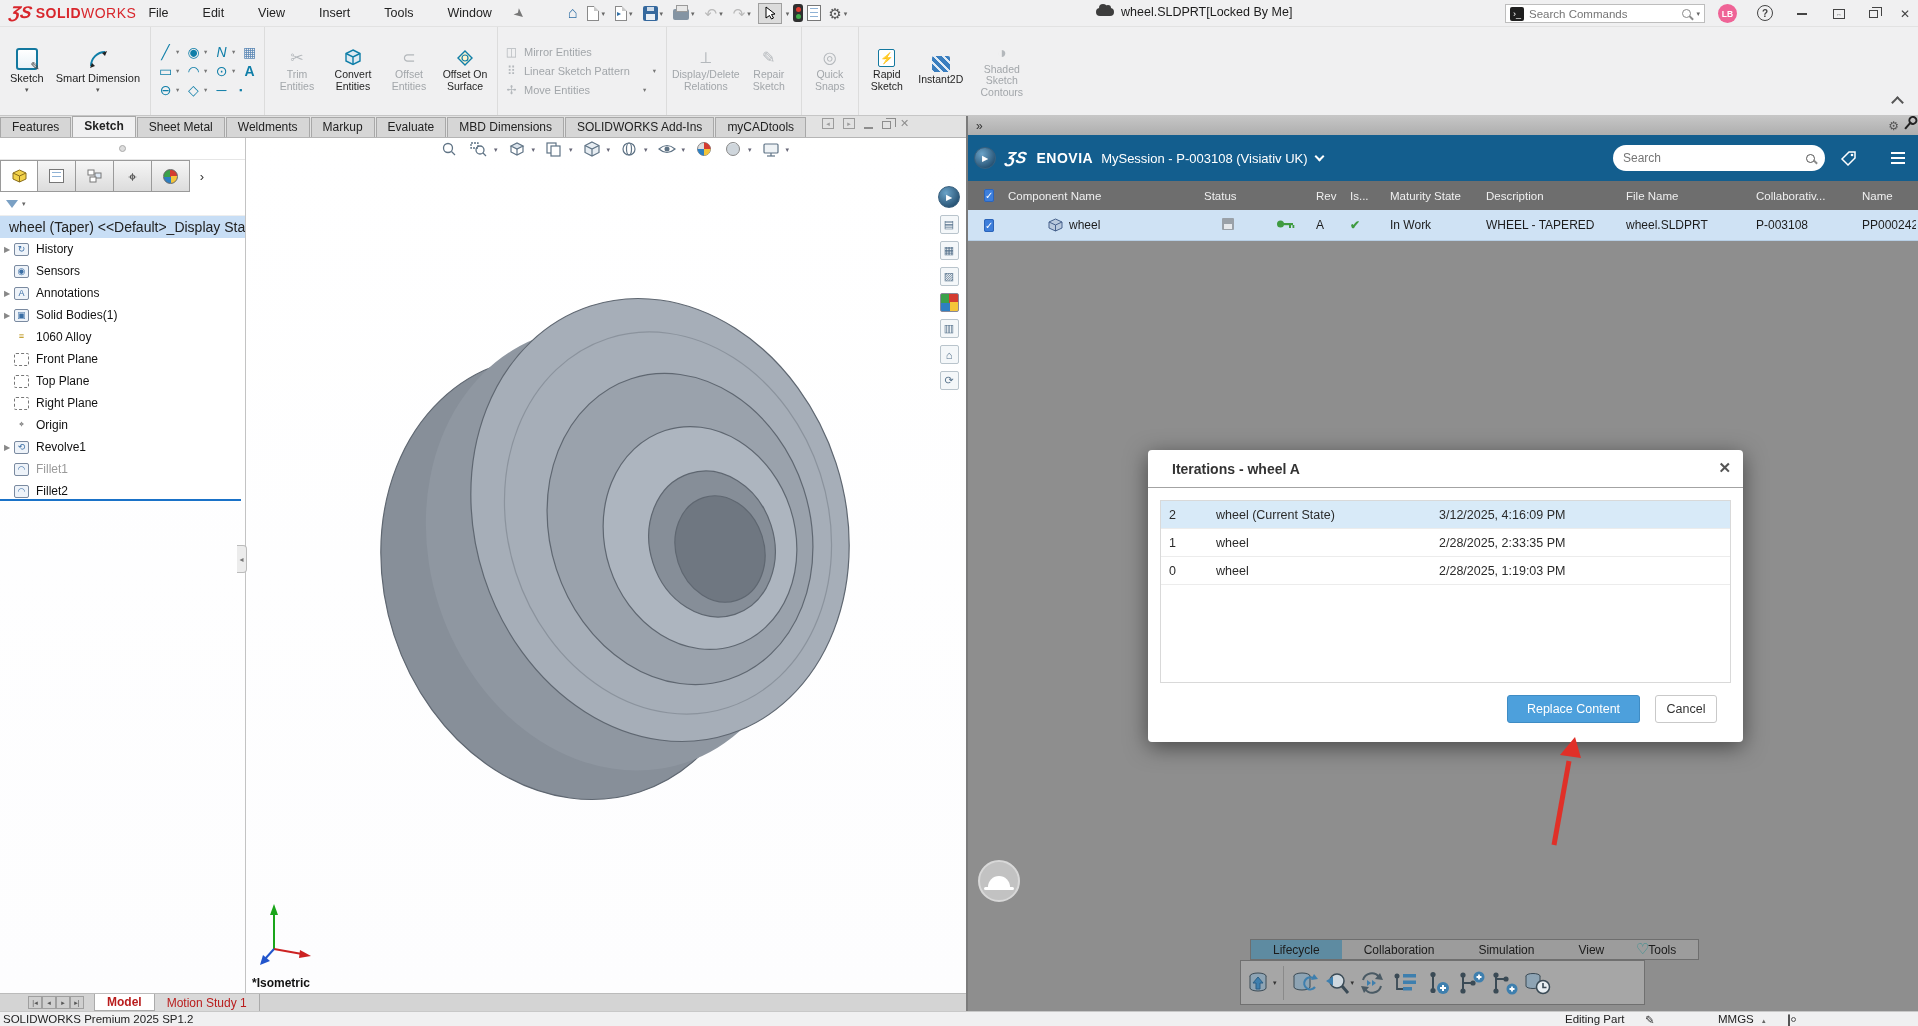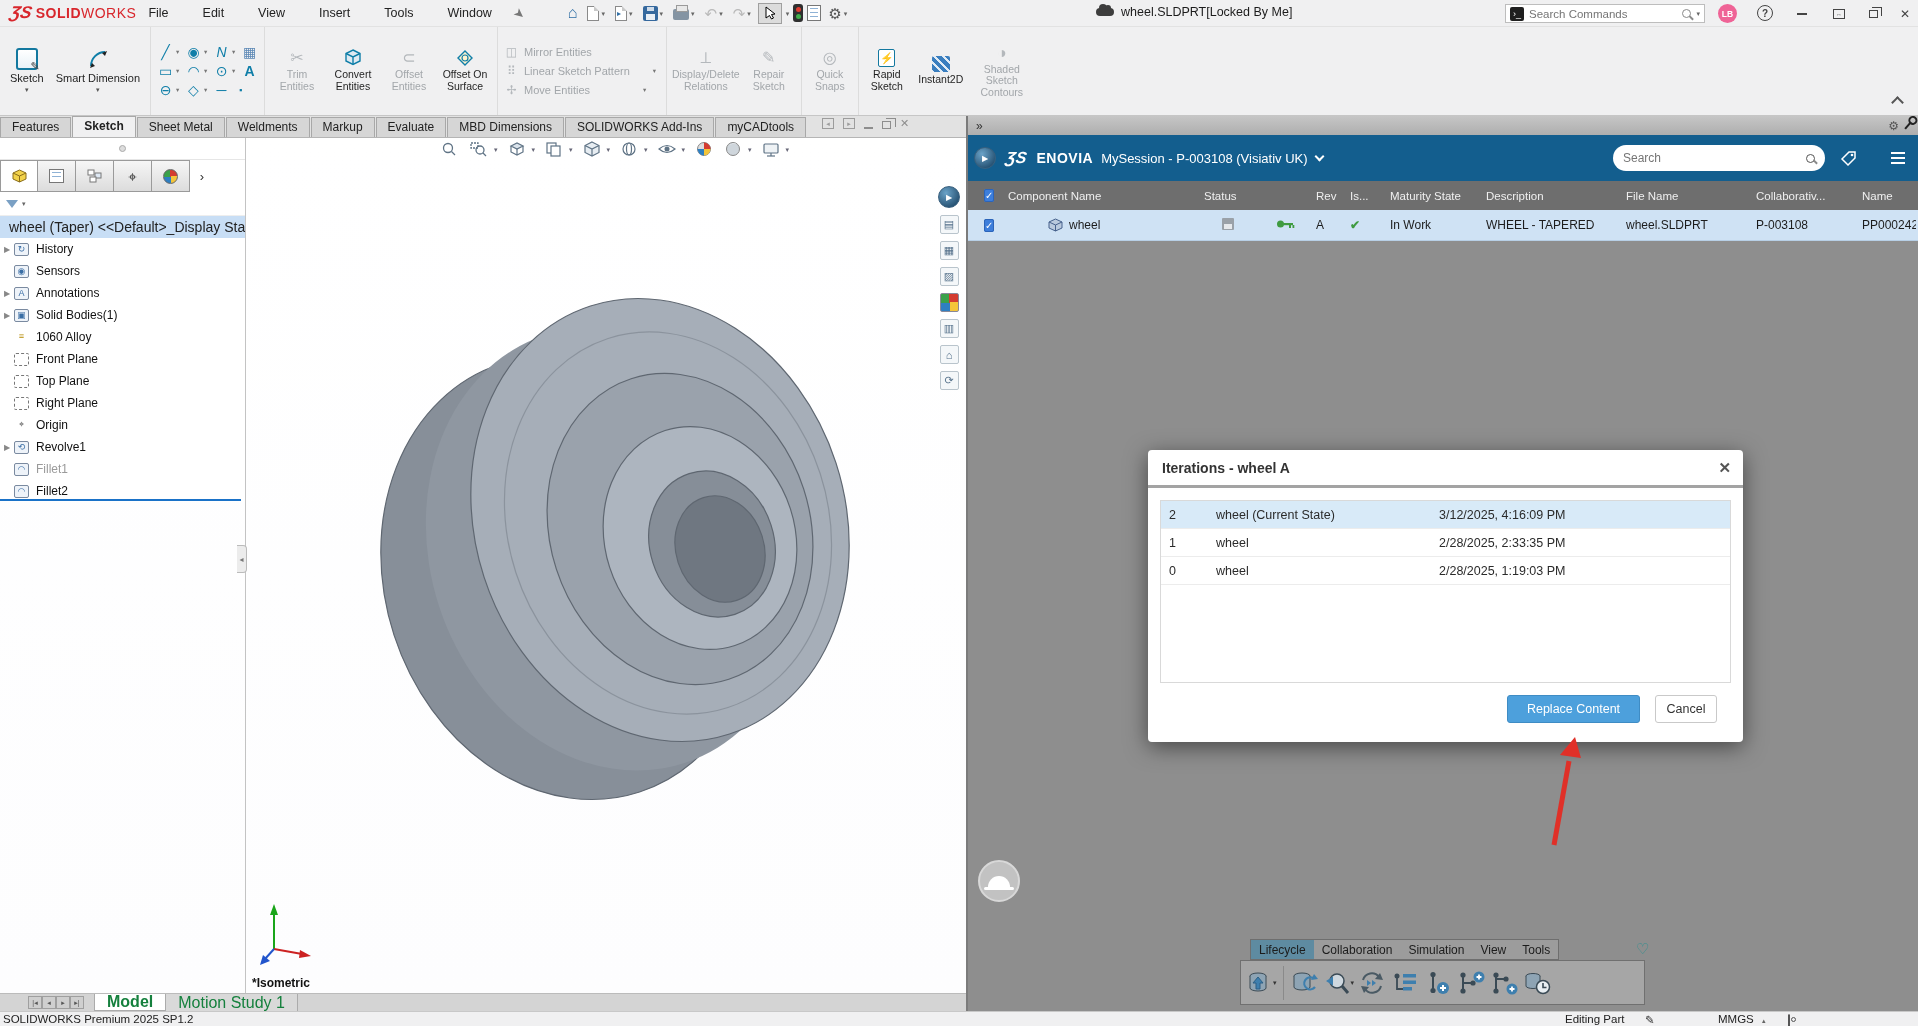--- a/index.html
+++ b/index.html
@@ -142,45 +142,45 @@
 .keyic{display:inline-block}
 .floppy-g{width:12px;height:12px;background:#9aa1a8;border-radius:1px;position:relative;display:inline-block}
 .floppy-g::before{content:"";position:absolute;left:2px;bottom:1px;width:8px;height:5px;background:#e6e9ec}
 .gcheck{color:#3f9b40;font-weight:bold;font-size:12px}
 
 .hardhat{position:absolute;left:10px;top:744px;width:42px;height:42px;border-radius:50%;background:#c2c2c2;border:2px solid #d8d8d8;display:flex;align-items:center;justify-content:center}
 .hat{width:22px;height:11px;background:#fff;border-radius:11px 11px 0 0;position:relative}
 .hat::after{content:"";position:absolute;left:-4px;bottom:-3px;width:30px;height:3px;border-radius:2px;background:#fff}
 
 #dlg{position:absolute;left:180px;top:334px;width:595px;height:292px;background:#fff;border-radius:4px;box-shadow:0 5px 22px rgba(0,0,0,.5);font-size:12.5px}
-.dlg-title{height:38px;display:flex;align-items:center;padding:0 14px;border-bottom:3px solid #a3a3a3;font-size:14px;font-weight:bold;color:#333;position:relative}
+.dlg-title{height:38px;display:flex;align-items:center;padding:0 24px;border-bottom:1px solid #a3a3a3;font-size:14px;font-weight:bold;color:#333;position:relative}
 .dlg-x{position:absolute;right:12px;top:9px;font-size:15px;color:#555;font-weight:bold}
 .dtable{position:absolute;left:12px;right:12px;top:50px;height:183px;border:1px solid #d9d9d9}
 .dthead{display:flex;height:25px;align-items:center;background:#fcfcfc;border-bottom:1px solid #d9d9d9;color:#777;font-size:12px}
 .drow{display:flex;height:28px;align-items:center;border-bottom:1px solid #ececec;color:#2b2b2b}
 .drow.sel{background:#d8eaf8}
 .dc1{width:47px;padding-left:8px;flex:none}
 .dc2{width:223px;padding-left:8px;flex:none}
 .dc3{flex:1;padding-left:8px}
 .dlg-btns{position:absolute;right:26px;top:245px;display:flex;gap:15px}
 .btn-primary{width:133px;height:28px;background:#4da0dc;border:1px solid #3f8cc4;border-radius:3px;color:#fff;font-size:12.5px;display:flex;align-items:center;justify-content:center}
 .btn-plain{width:62px;height:28px;background:#fff;border:1px solid #c9c9c9;border-radius:3px;color:#333;font-size:12.5px;display:flex;align-items:center;justify-content:center}
 
 .xp-tabs{position:absolute;left:282px;top:823px;height:21px;display:flex;align-items:stretch;background:#9c9c9c;border:1px solid #6e6e6e}
-.xtab{padding:0 8px;font-size:12px;color:#1c1c1c;display:flex;align-items:center}
+.xtab{padding:0 22px;font-size:12px;color:#1c1c1c;display:flex;align-items:center}
 .xtab.active{background:#5e8ba1}
 .heart{position:absolute;left:668px;top:824px;color:#2f8f8f;font-size:15px}
 .xp-toolbar{position:absolute;left:272px;top:844px;width:405px;height:45px;background:#a6a6a6;border:1px solid #707070;display:flex;align-items:center;padding:0 4px;gap:3px}
 .xti{display:flex;align-items:center}
 .xsep{width:1px;height:34px;background:#8a8a8a;margin:0 3px}
 .xcaret{font-size:7px;color:#333;margin-left:-2px}
 
 #modeltabs{position:absolute;left:0;top:993px;width:966px;height:18px;background:#d4d4d4;display:flex;align-items:stretch;border-top:1px solid #bbb}
 .navbox{width:14px;height:13px;margin-top:2px;background:#cfcfcf;border:1px solid #9f9f9f;color:#555;font-size:7px;line-height:11px;text-align:center}
-.mtab{padding:0 12px;display:flex;align-items:center;font-size:16px;background:#d9d9d9;border-right:1px solid #ababab;color:#15803d}
+.mtab{padding:0 12px;display:flex;align-items:center;font-size:12px;background:#d9d9d9;border-right:1px solid #ababab;color:#b91c1c}
 .mtab.active{background:#fff;font-weight:bold;border:1px solid #ababab;border-top:none}
 #statusbar{position:absolute;left:0;top:1011px;width:1918px;height:15px;background:#f0f0f1;border-top:1px solid #c8c8c8;font-size:11.5px;color:#222}
 .stat{position:absolute;top:1px;white-space:nowrap}
 .tagic{width:12px;height:10px;border:1.5px solid #555;border-radius:1px;position:relative;transform:rotate(-8deg)}
 .tagic::before{content:"";position:absolute;left:2px;top:2px;width:3px;height:3px;border:1px solid #555;border-radius:50%}
 svg{display:block}
 </style>
 </head>
 <body>
 

